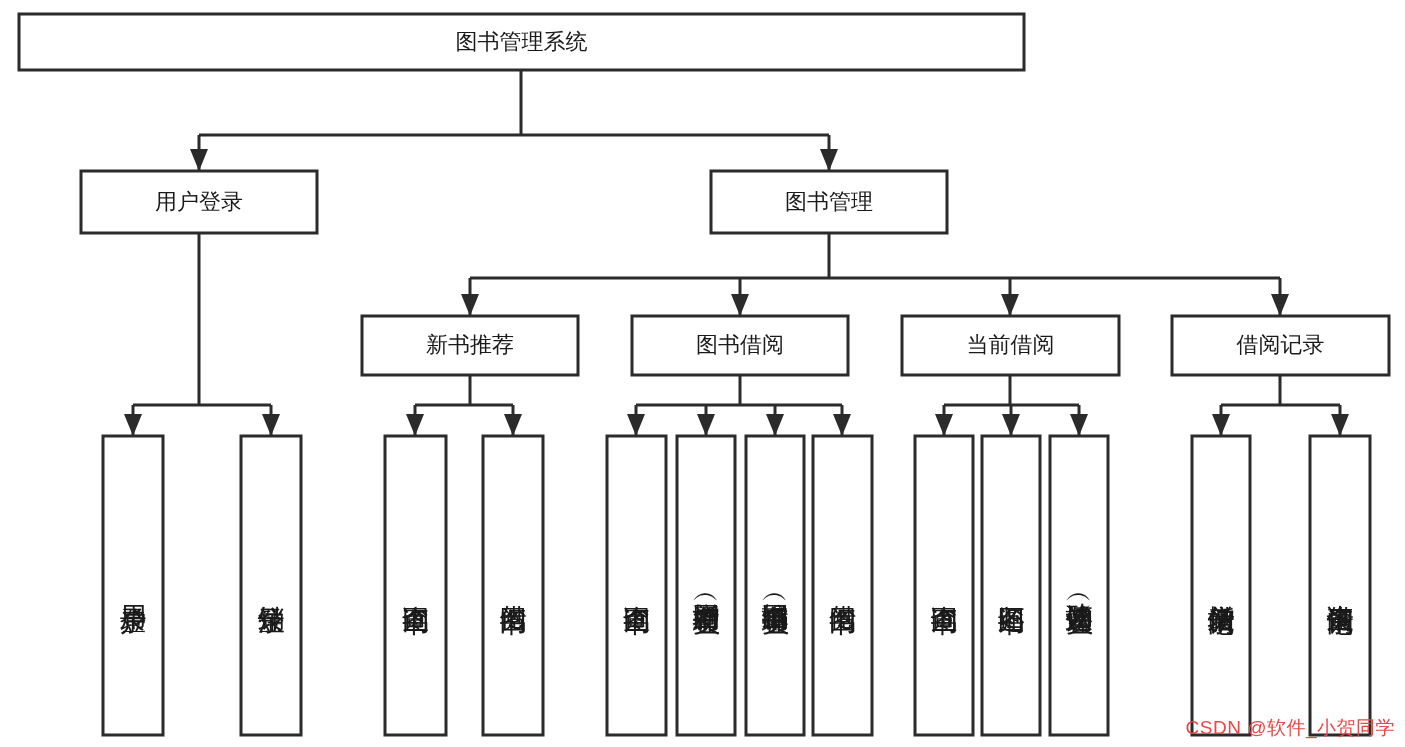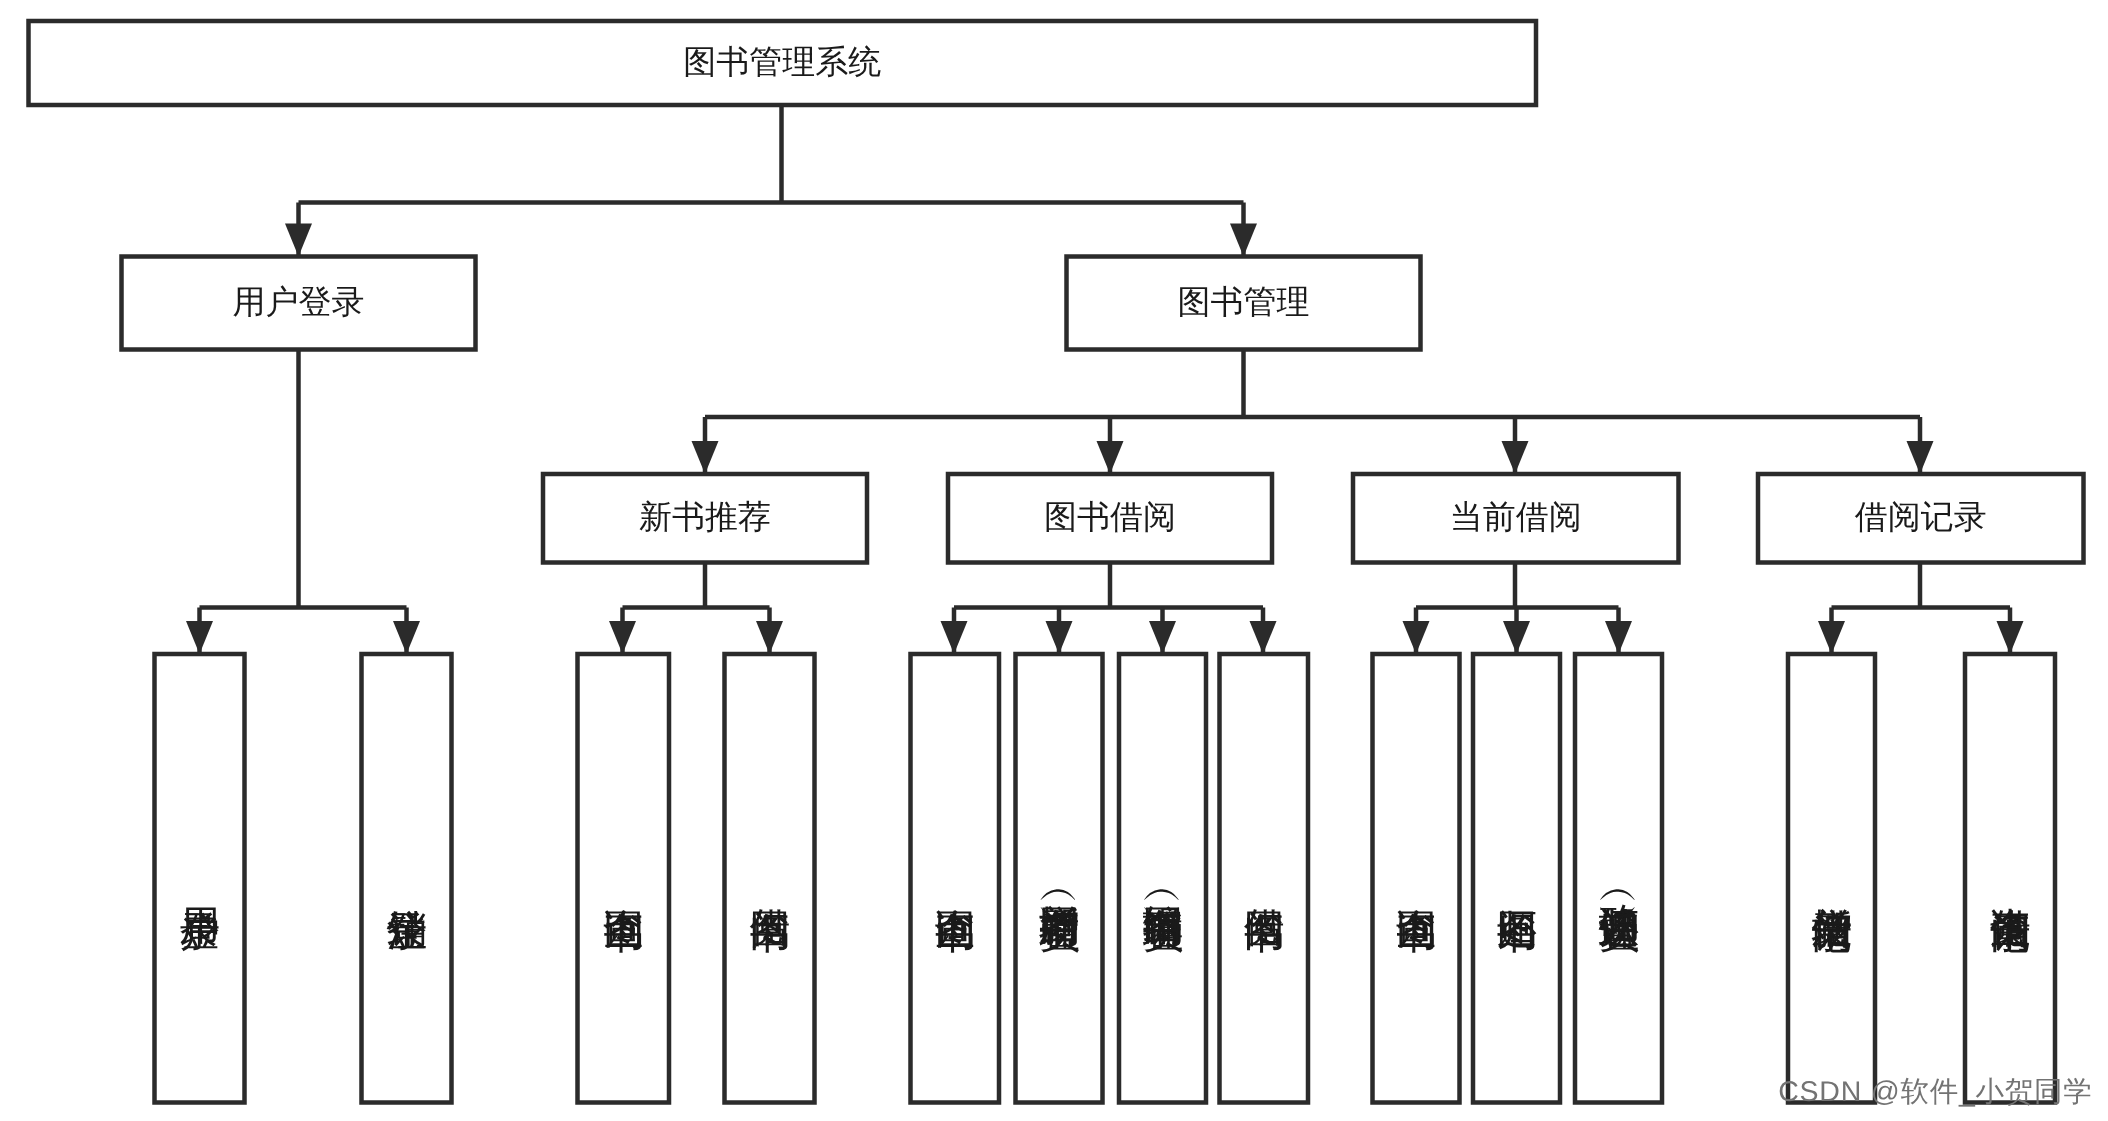--- a/index.html
+++ b/index.html
@@ -64,21 +64,21 @@
     letter-spacing: 1px;
     white-space: nowrap;
     pointer-events: none;
   }
   .watermark {
     position: absolute;
     right: 10px;
     bottom: 6px;
     font-family: "Liberation Sans", "DejaVu Sans", sans-serif;
     font-size: 19px;
-    color: #737373;
+    color: #ef4444;
     letter-spacing: 0.5px;
     user-select: none;
   }
 </style>
 </head>
 <body>
 
 <div id="diagram-root">
 
   <svg id="tree-svg" viewBox="0 0 1405 747">

